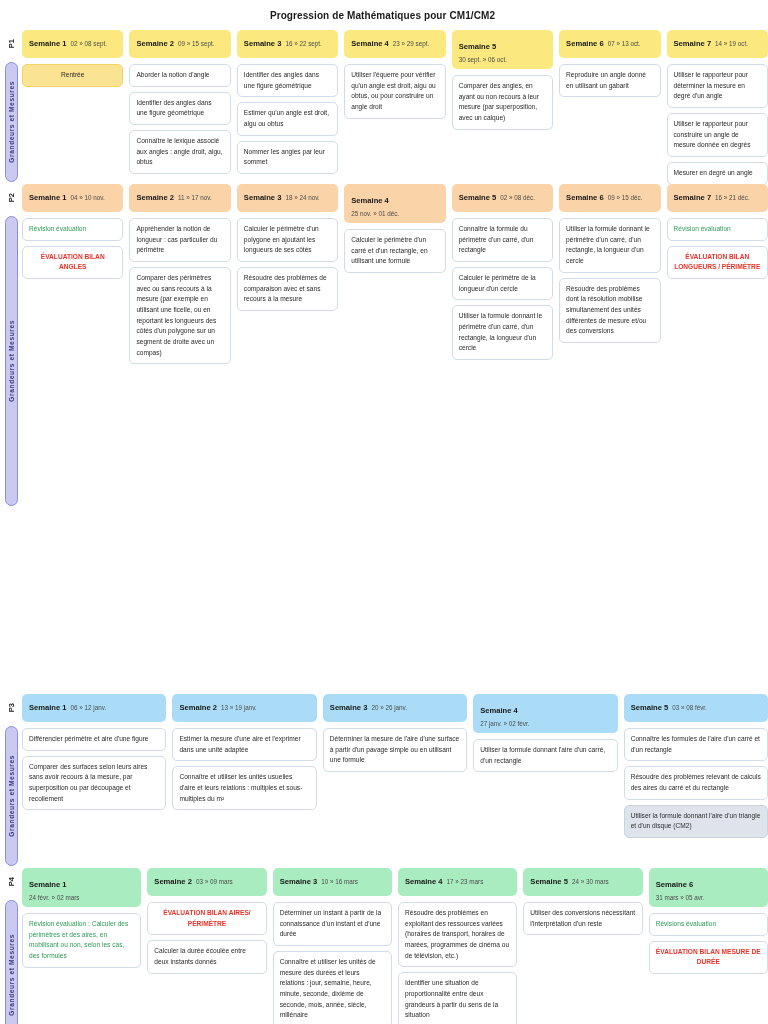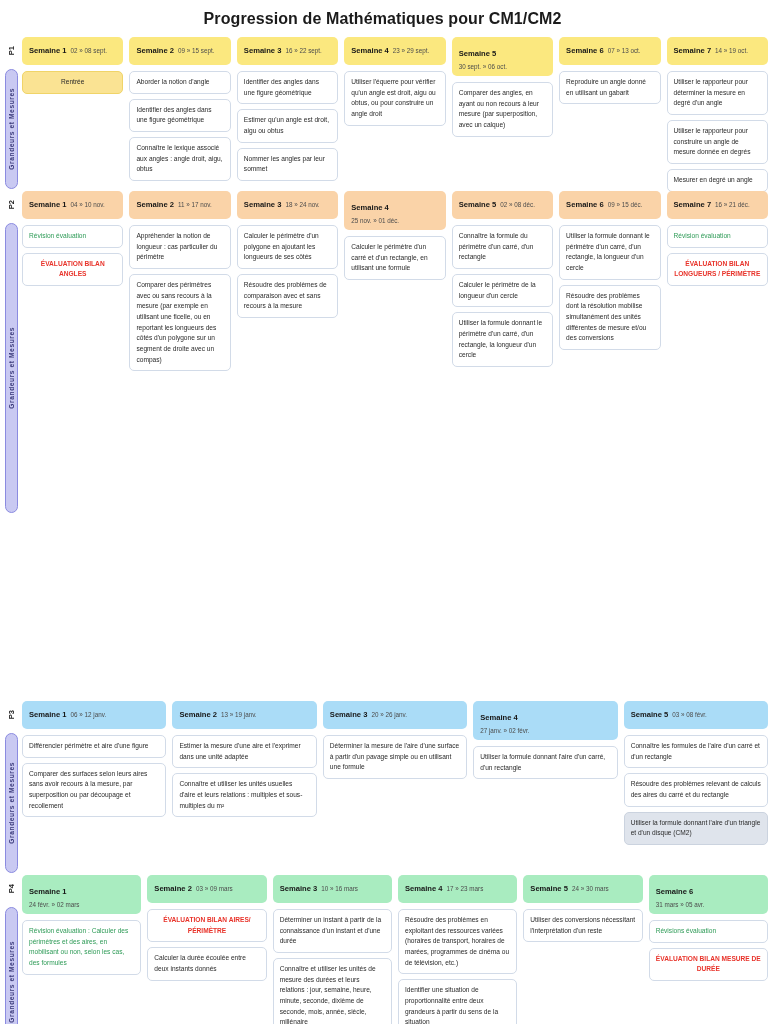--- a/index.html
+++ b/index.html
@@ -11,21 +11,21 @@
     overflow: hidden;
   }
   #page {
     position: relative;
     width: 768px; height: 1024px;
     background: #ffffff;
     overflow: hidden;
   }
   .doc-title {
     text-align: center;
-    font-size: 16px;
+    font-size: 10px;
     font-weight: bold;
     color: #1b1b1b;
     letter-spacing: 0.1px;
     padding: 10px 3px 9px 0;
     margin: 0;
   }
 
   
   .period {
     position: relative;

